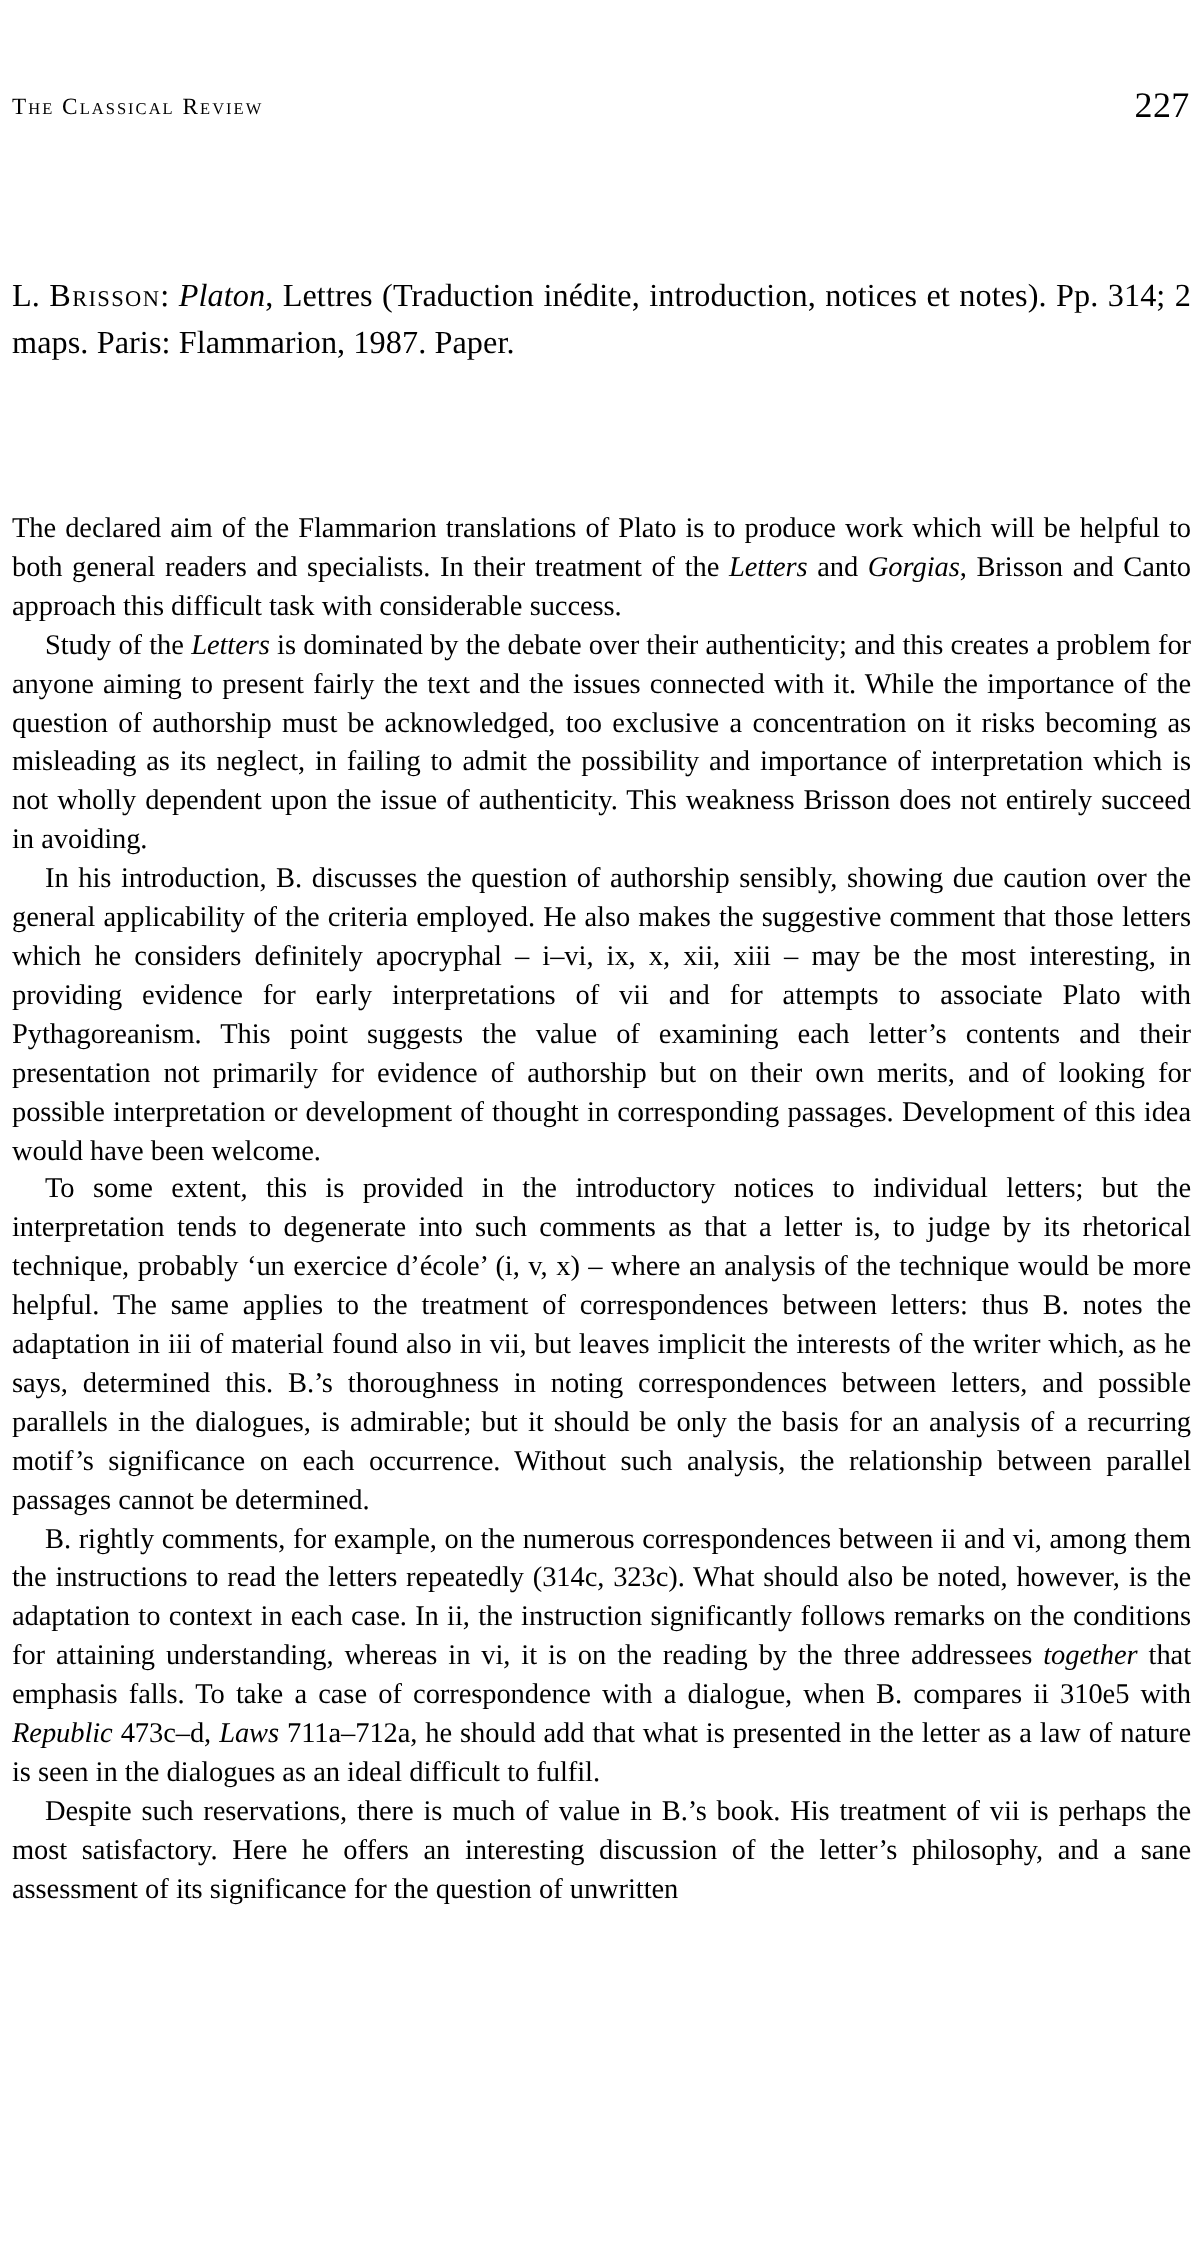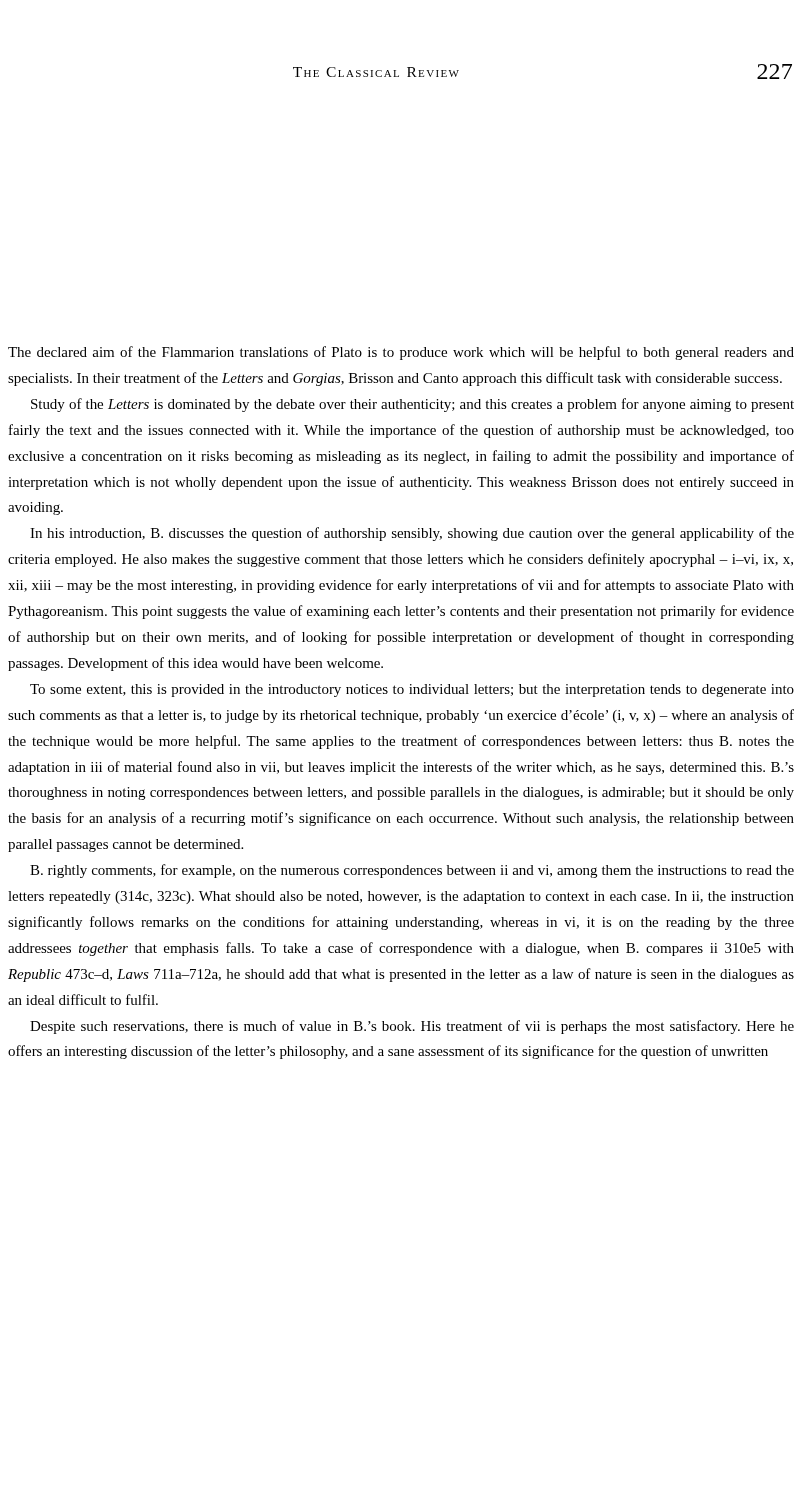--- a/index.html
+++ b/index.html
@@ -32,21 +32,20 @@
     left: 8px;
     top: 62px;
     width: 785px;
     height: 24px;
   }
   .running-head-title {
     position: absolute;
     left: 0;
     top: 0;
     width: 737px;
-    text-align: center;
     font-size: 15.5px;
     font-variant: small-caps;
     letter-spacing: 1.35px;
     line-height: 20px;
     white-space: nowrap;
   }
   .running-head-folio {
     position: absolute;
     right: 0;
     top: -3px;
@@ -100,21 +99,21 @@
   }
 
   
   .body-text {
     position: absolute;
     left: 8px;
     top: 340px;
     width: 786px;
   }
   .para {
-    font-size: 15px;
+    font-size: 19px;
     line-height: 25.9px;
     text-align: justify;
     text-align-last: left;
     margin: 0;
     text-indent: 22px;
     letter-spacing: -0.05px;
     word-spacing: 0.1px;
   }
   .para.no-indent { text-indent: 0; }
   .para .work { font-style: italic; }
@@ -139,20 +138,21 @@
 
 <div class="page">
 
   <div class="running-head">
     <div class="running-head-title">The Classical Review</div>
     <div class="running-head-folio">227</div>
   </div>
 
 
   <div class="citations">
+    <p class="citation"><span class="author-initial">L. </span><span class="author-name">Brisson</span><span>: </span><span class="work">Platon</span><span>, Lettres (Traduction inédite, introduction, notices et notes). Pp. 314; 2 maps. Paris: Flammarion, 1987. Paper.</span></p>
 
   </div>
 
   <div class="body-text" id="body-text">
       <p class="para no-indent"><span>The declared aim of the Flammarion translations of Plato is to produce work which will be helpful to both general readers and specialists. In their treatment of the </span><span class="work">Letters</span><span> and </span><span class="work">Gorgias</span><span>, Brisson and Canto approach this difficult task with considerable success.</span></p>
       <p class="para"><span>Study of the </span><span class="work">Letters</span><span> is dominated by the debate over their authenticity; and this creates a problem for anyone aiming to present fairly the text and the issues connected with it. While the importance of the question of authorship must be acknowledged, too exclusive a concentration on it risks becoming as misleading as its neglect, in failing to admit the possibility and importance of interpretation which is not wholly dependent upon the issue of authenticity. This weakness Brisson does not entirely succeed in avoiding.</span></p>
       <p class="para"><span>In his introduction, B. discusses the question of authorship sensibly, showing due caution over the general applicability of the criteria employed. He also makes the suggestive comment that those letters which he considers definitely apocryphal – i–vi, ix, x, xii, xiii – may be the most interesting, in providing evidence for early interpretations of vii and for attempts to associate Plato with Pythagoreanism. This point suggests the value of examining each letter’s contents and their presentation not primarily for evidence of authorship but on their own merits, and of looking for possible interpretation or development of thought in corresponding passages. Development of this idea would have been welcome.</span></p>
       <p class="para"><span>To some extent, this is provided in the introductory notices to individual letters; but the interpretation tends to degenerate into such comments as that a letter is, to judge by its rhetorical technique, probably ‘un exercice d’école’ (i, v, x) – where an analysis of the technique would be more helpful. The same applies to the treatment of correspondences between letters: thus B. notes the adaptation in iii of material found also in vii, but leaves implicit the interests of the writer which, as he says, determined this. B.’s thoroughness in noting correspondences between letters, and possible parallels in the dialogues, is admirable; but it should be only the basis for an analysis of a recurring motif’s significance on each occurrence. Without such analysis, the relationship between parallel passages cannot be determined.</span></p>
       <p class="para"><span>B. rightly comments, for example, on the numerous correspondences between ii and vi, among them the instructions to read the letters repeatedly (314c, 323c). What should also be noted, however, is the adaptation to context in each case. In ii, the instruction significantly follows remarks on the conditions for attaining understanding, whereas in vi, it is on the reading by the three addressees </span><span class="work">together</span><span> that emphasis falls. To take a case of correspondence with a dialogue, when B. compares ii 310e5 with </span><span class="work">Republic</span><span> 473c–d, </span><span class="work">Laws</span><span> 711a–712a, he should add that what is presented in the letter as a law of nature is seen in the dialogues as an ideal difficult to fulfil.</span></p>
       <p class="para"><span>Despite such reservations, there is much of value in B.’s book. His treatment of vii is perhaps the most satisfactory. Here he offers an interesting discussion of the letter’s philosophy, and a sane assessment of its significance for the question of unwritten</span></p>

